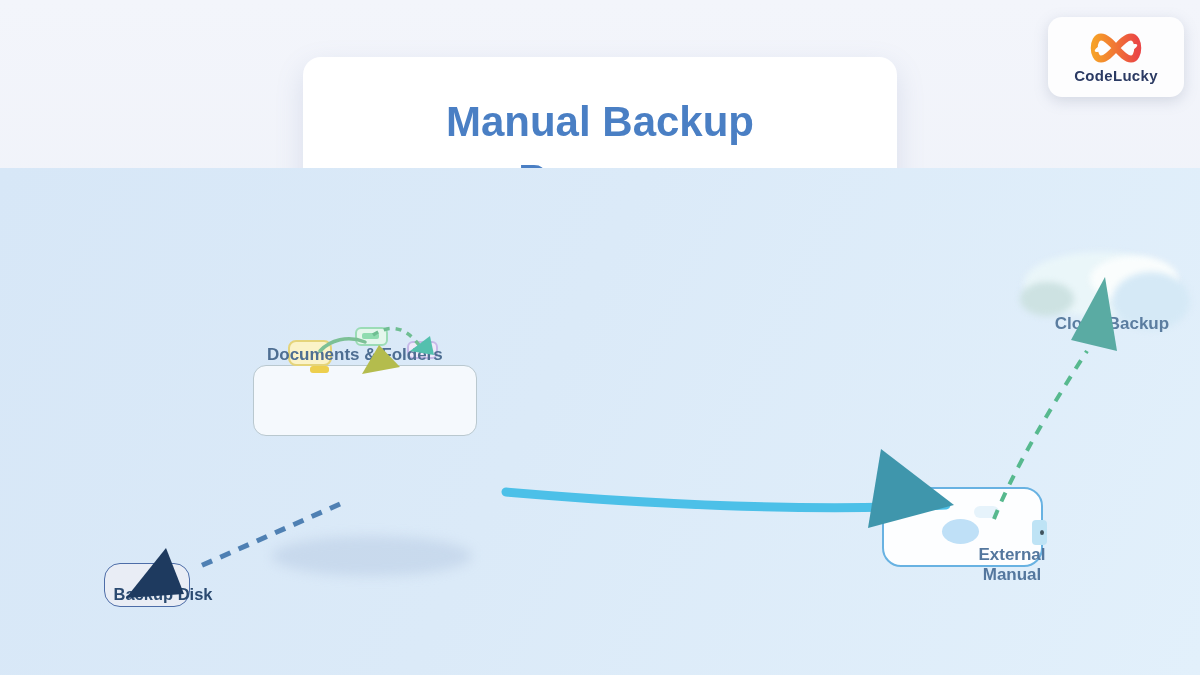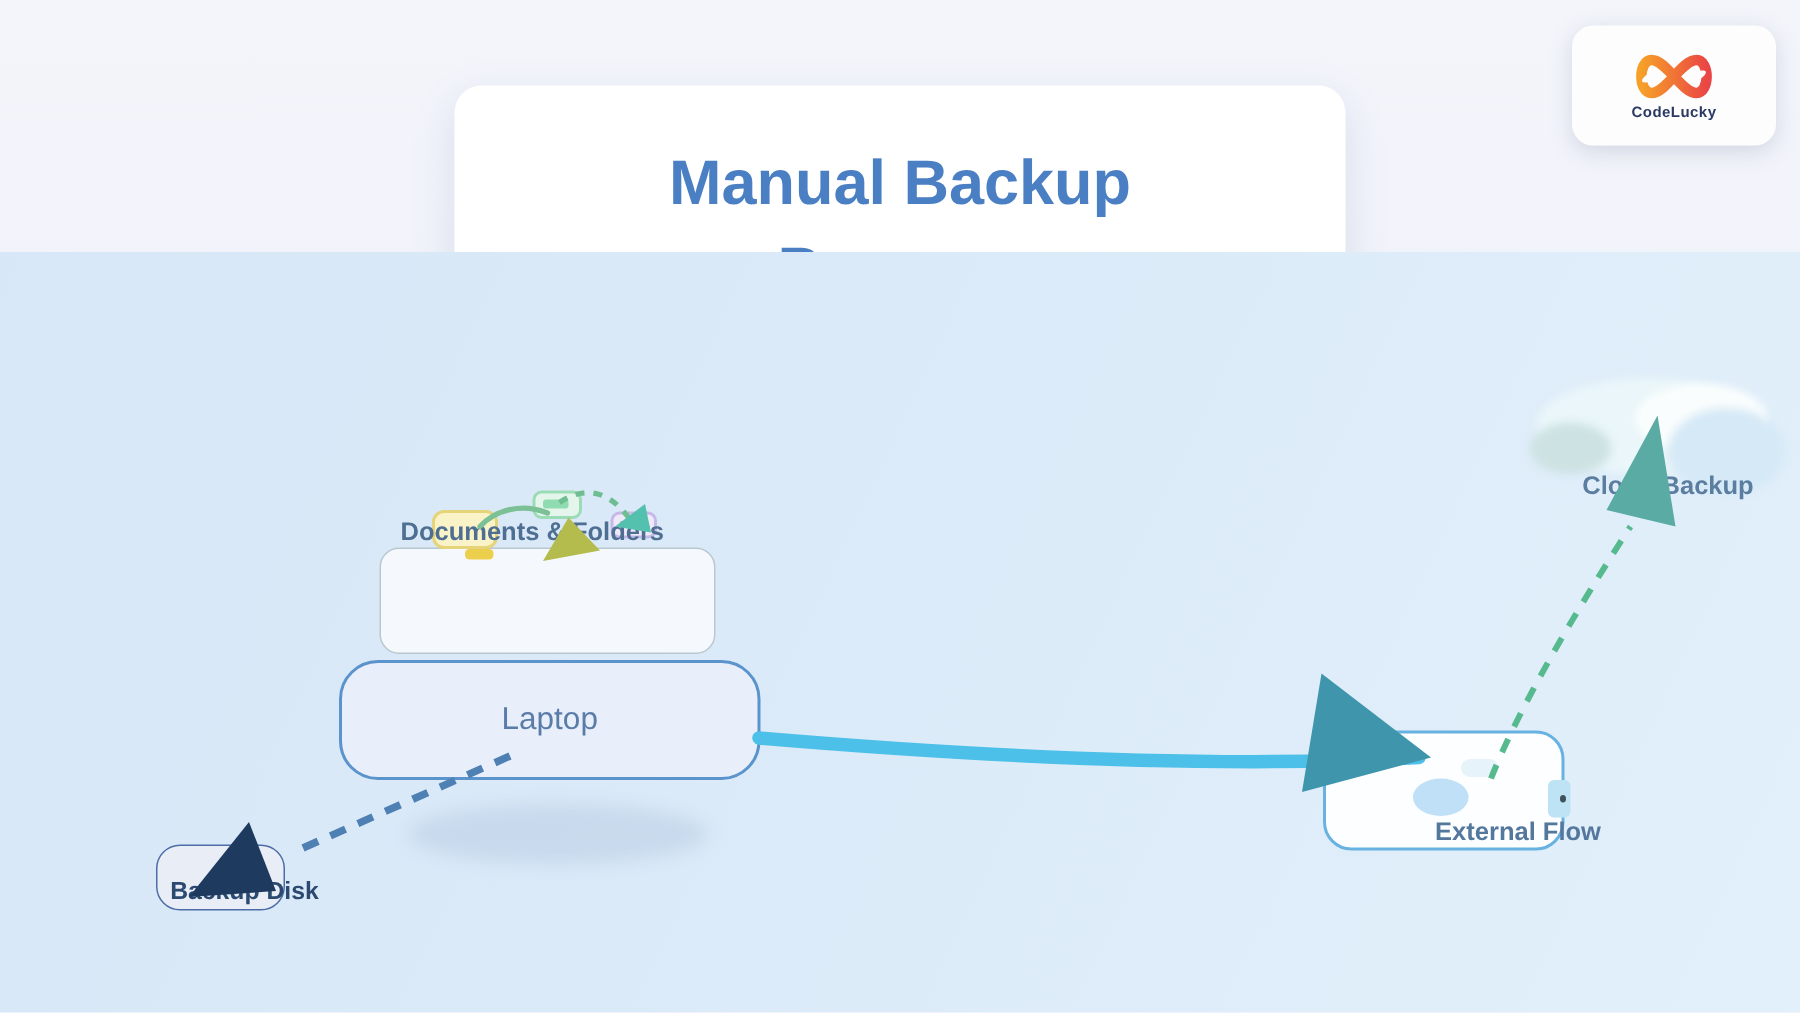--- a/index.html
+++ b/index.html
@@ -18,21 +18,21 @@
   }
   .title-text{
     margin:36px auto 0;max-width:400px;text-align:center;
     font-size:42px;line-height:58px;font-weight:bold;color:#4a7fc4;
   }
   .logo-card{
     left:1048px;top:17px;width:136px;height:80px;background:#fdfdfe;
     border-radius:14px;z-index:5;box-shadow:0 4px 14px rgba(120,130,160,.25);
     display:flex;flex-direction:column;align-items:center;justify-content:center;gap:2px;
   }
-  .brand-text{font-size:10px;font-weight:bold;color:#2b3a63;letter-spacing:.3px;}
+  .brand-text{font-size:15px;font-weight:bold;color:#2b3a63;letter-spacing:.3px;}
 
   
   .diagram{
     left:0;top:168px;width:1200px;height:507px;z-index:2;
     background:linear-gradient(115deg,#d7e7f7 0%,#dbeaf8 45%,#e2f0fb 100%);
   }
   .edges{position:absolute;left:0;top:0;z-index:7;pointer-events:none;}
 
   .soft-shadow{
     left:272px;top:368px;width:200px;height:40px;border-radius:50%;
@@ -105,23 +105,20 @@
   </svg>
   <div class="brand-text">CodeLucky</div>
 </div>
 
 <div class="abs diagram">
 
   <div class="abs soft-shadow"></div>
 
   <div class="box documents-box"></div>
 
-  <div class="box laptop-box">
-    <span class="laptop-label">Laptop</span>
-  </div>
 
   <div class="box backupdisk-box"></div>
 
   <div class="box external-box">
     <div class="abs ext-ellipse"></div>
     <div class="abs ext-slot"></div>
     <div class="abs ext-tab">
       <div class="abs ext-dot"></div>
     </div>
   </div>
@@ -132,21 +129,21 @@
   <div class="cloud-e cloud-e4"></div>
 
   <div class="mini-icon icon-folder"></div>
   <div class="mini-icon icon-folder-tab"></div>
   <div class="mini-icon icon-note"></div>
   <div class="mini-icon icon-note-bar"></div>
   <div class="mini-icon icon-file"></div>
 
   <div class="abs node-label docs-label">Documents &amp; Folders</div>
   <div class="abs node-label backupdisk-label">Backup Disk</div>
-  <div class="abs node-label external-label">External Flow</div>
+  <div class="abs node-label external-label">External Manual</div>
   <div class="abs node-label cloud-label">Cloud Backup</div>
 
   <svg class="edges" width="1200" height="507" viewBox="0 0 1200 507">
 
     <path d="M506,324 C660,337 815,344 946,337" stroke="#4cc0e8" stroke-width="9" fill="none" stroke-linecap="round"></path>
     <polygon points="881,281 954,337 868,360" fill="#3f96ac"></polygon>
 
     <path d="M340,336 L196,400" stroke="#4f80b3" stroke-width="5" fill="none" stroke-dasharray="11 9"></path>
     <polygon points="166,380 126,430 184,426" fill="#1e3a5f"></polygon>
 

